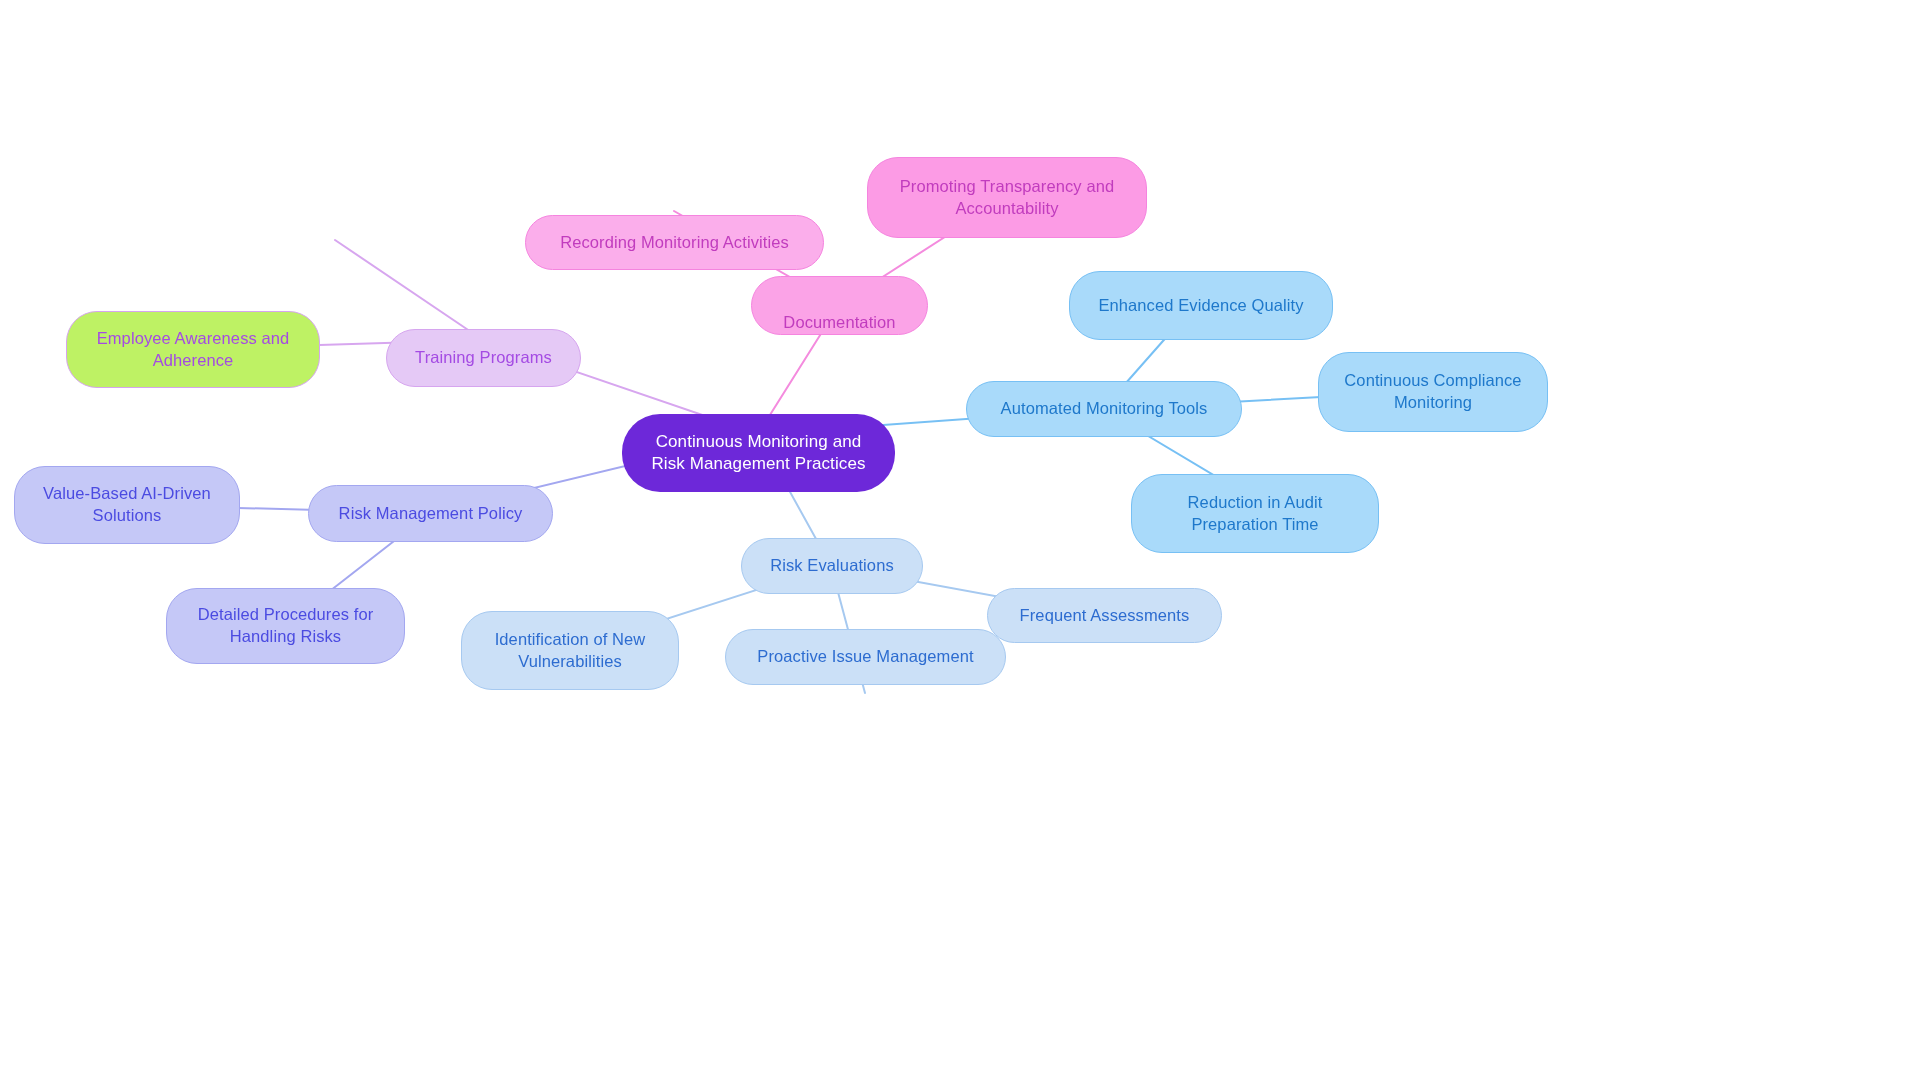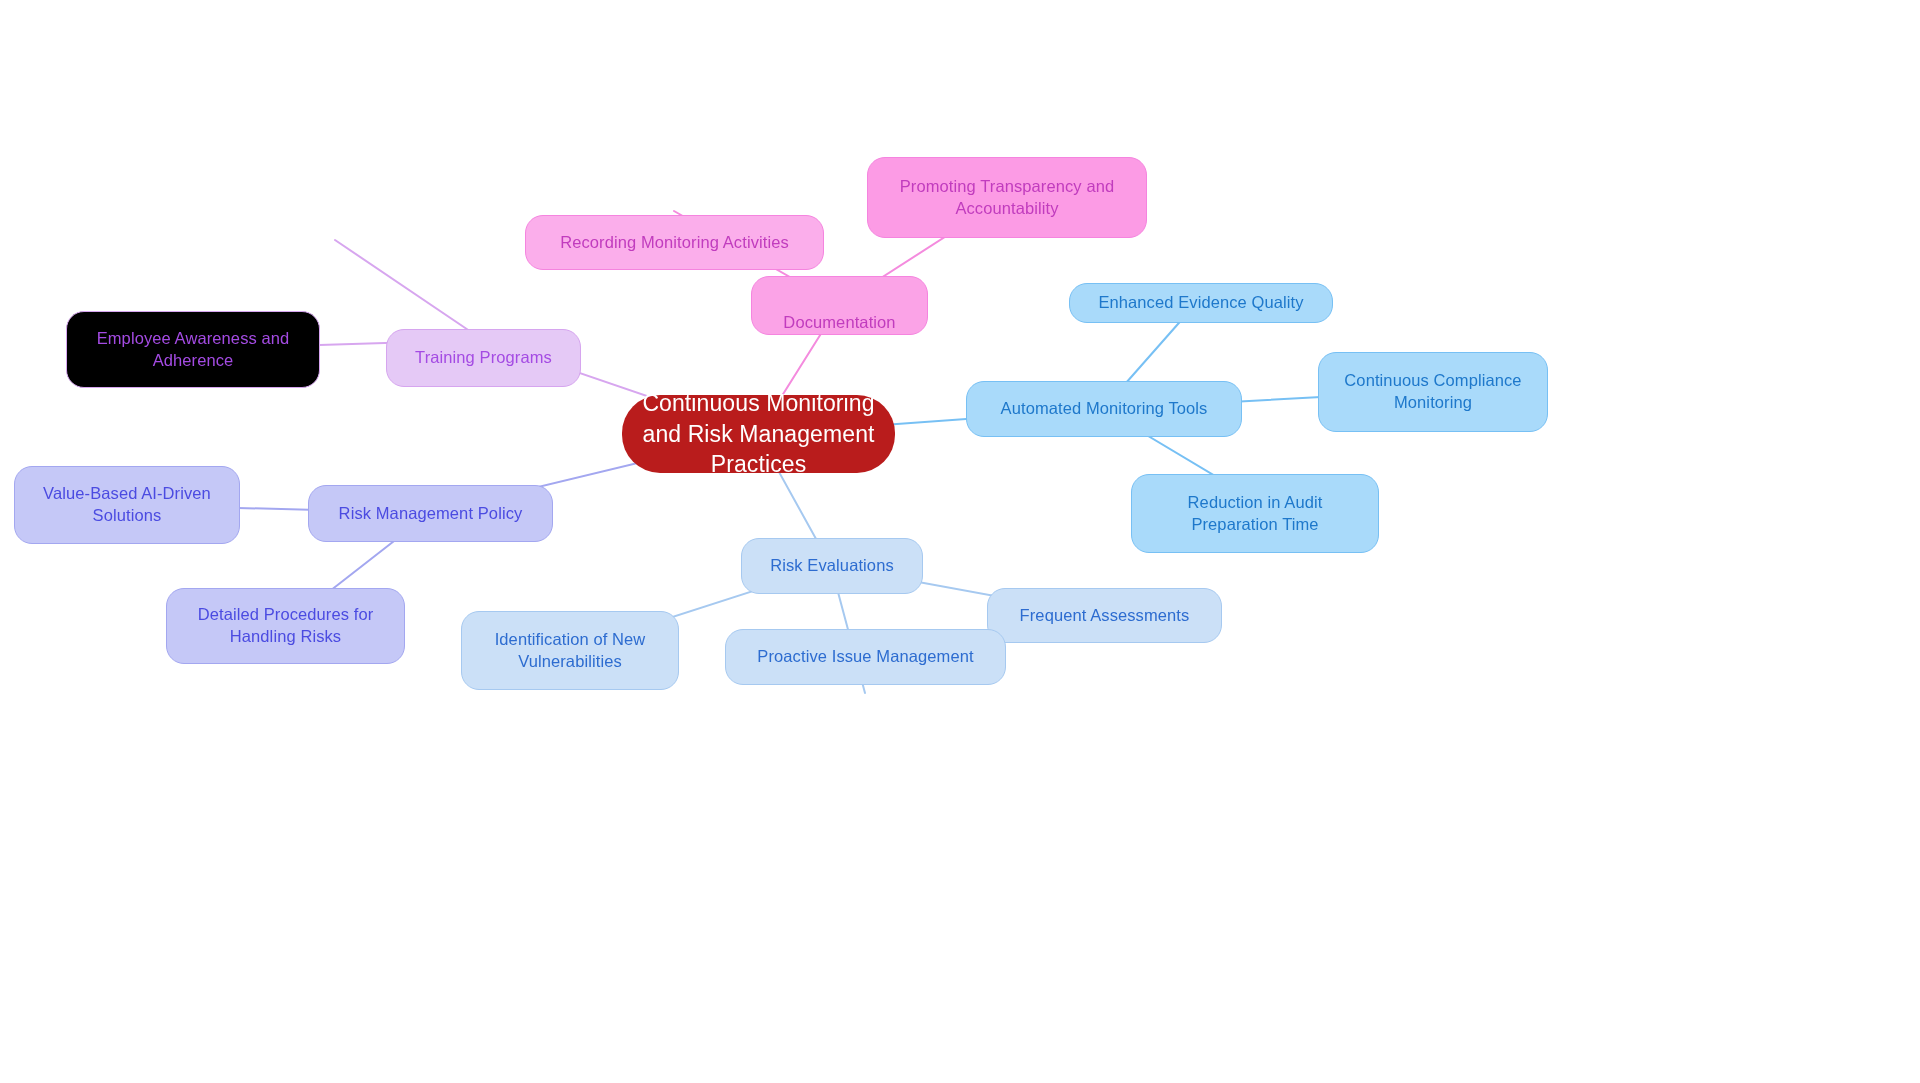--- a/index.html
+++ b/index.html
@@ -31,41 +31,42 @@
 
   .node {
     position: absolute;
     z-index: 1;
     display: flex;
     align-items: center;
     justify-content: center;
     text-align: center;
     box-sizing: border-box;
     padding: 0 18px;
-    border-radius: 18px;
+    border-radius: 31px;
     font-size: 16.5px;
     line-height: 1.32;
     letter-spacing: 0.1px;
   }
   .node .label { display: block; }
 
   .central {
-    background: #b91c1c;
+    background: #6d28d9;
     color: #FFFFFF;
     border-radius: 38px;
-    font-size: 23px;
+    font-size: 17px;
+    margin-top: 19px;
   }
 
   .pink   { background: #FBA8EA; border: 1.5px solid #F584DF; color: #C13CBE; }
   .pink.doc   { background: #FBA3E7; align-items: flex-end; }
   .pink.rec   { background: #FBAEEB; }
   .pink.promo { background: #FC9BE5; }
 
   .purple { background: #E5C9F6; border: 1.5px solid #D6A5EF; color: #A44BE3; }
-  .purple.emp { background: #000000; }
+  .purple.emp { background: #bef264; }
 
   .indigo { background: #C5C8F7; border: 1.5px solid #A3A7F0; color: #4B4BE1; }
 
   .blue   { background: #A9DAFA; border: 1.5px solid #77C0F4; color: #1E78CB; }
 
   .pale   { background: #CBE0F7; border: 1.5px solid #A6C9F0; color: #2D6CD0; }
 </style>
 </head>
 <body>
 
@@ -123,21 +124,21 @@
   <div class="node indigo" style="left:14px; top:466px; width:226px; height:78px;text-align:center;">
     <span class="label">Value-Based AI-Driven Solutions</span>
   </div>
   <div class="node indigo" style="left:166px; top:588px; width:239px; height:76px;">
     <span class="label">Detailed Procedures for Handling Risks</span>
   </div>
 
   <div class="node blue" style="left:966px; top:381px; width:276px; height:56px;">
     <span class="label">Automated Monitoring Tools</span>
   </div>
-  <div class="node blue" style="left:1069px; top:283px; width:264px; height:40px;">
+  <div class="node blue" style="left:1069px; top:271px; width:264px; height:69px;">
     <span class="label">Enhanced Evidence Quality</span>
   </div>
   <div class="node blue" style="left:1318px; top:352px; width:230px; height:80px;">
     <span class="label">Continuous Compliance Monitoring</span>
   </div>
   <div class="node blue" style="left:1131px; top:474px; width:248px; height:79px;">
     <span class="label">Reduction in Audit Preparation Time</span>
   </div>
 
   <div class="node pale" style="left:741px; top:538px; width:182px; height:56px;">

